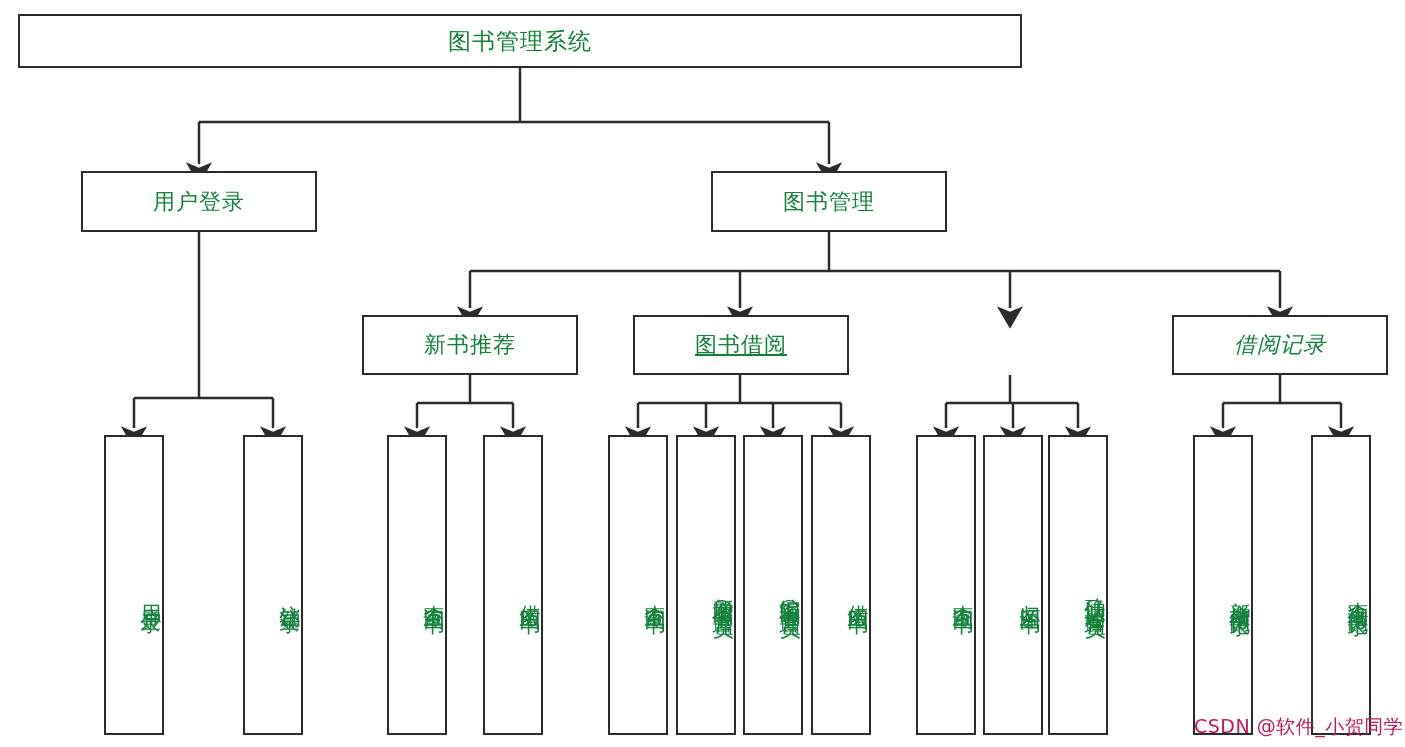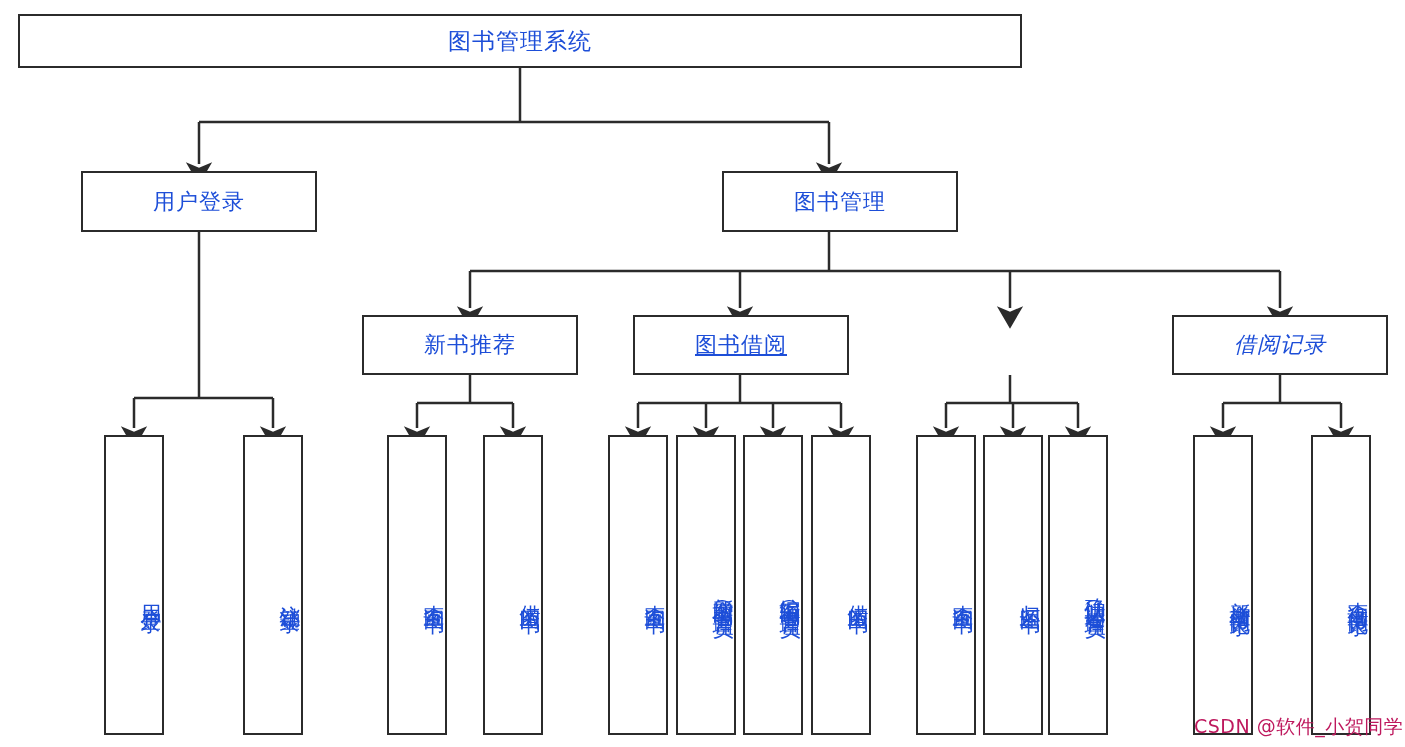--- a/index.html
+++ b/index.html
@@ -29,21 +29,21 @@
     pointer-events: none;
   }
   .node {
     position: absolute;
     box-sizing: border-box;
     border: 2.5px solid #2b2b2b;
     background: #ffffff;
     display: flex;
     align-items: center;
     justify-content: center;
-    color: #1d4ed8;
+    color: #15803d;
   }
   .node.horiz {
     font-size: 22px;
     letter-spacing: 1px;
   }
   .node.vert {
     writing-mode: vertical-rl;
     text-orientation: upright;
     font-size: 21px;
     letter-spacing: 3px;
@@ -125,21 +125,21 @@
     </g>
   </svg>
 
   <div class="node horiz root" style="left:18px; top:14px; width:1004px; height:54px;">
     <span class="label">图书管理系统</span>
   </div>
 
   <div class="node horiz" style="left:81px; top:171px; width:236px; height:61px;">
     <span class="label">用户登录</span>
   </div>
-  <div class="node horiz" style="left:711px; top:171px; width:236px; height:61px;margin-left:11px;">
+  <div class="node horiz" style="left:711px; top:171px; width:236px; height:61px;">
     <span class="label">图书管理</span>
   </div>
 
   <div class="node horiz" style="left:362px; top:315px; width:216px; height:60px;text-align:center;">
     <span class="label">新书推荐</span>
   </div>
   <div class="node horiz" style="left:633px; top:315px; width:216px; height:60px;text-decoration:underline;">
     <span class="label">图书借阅</span>
   </div>
   <div class="node horiz" style="left:1172px; top:315px; width:216px; height:60px;font-style:italic;">

